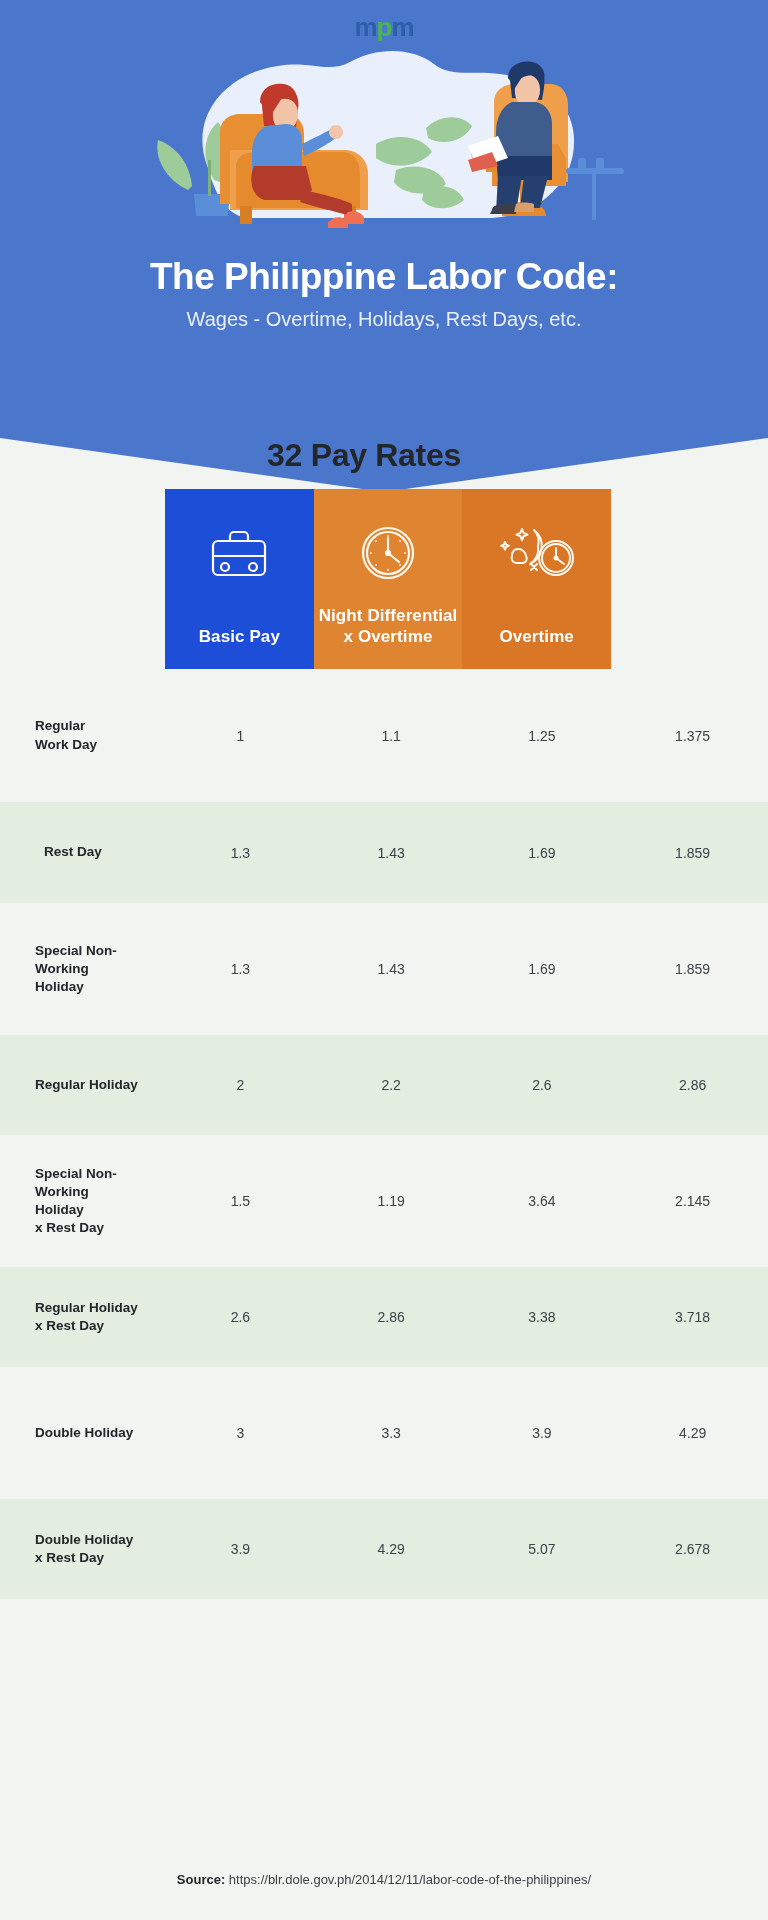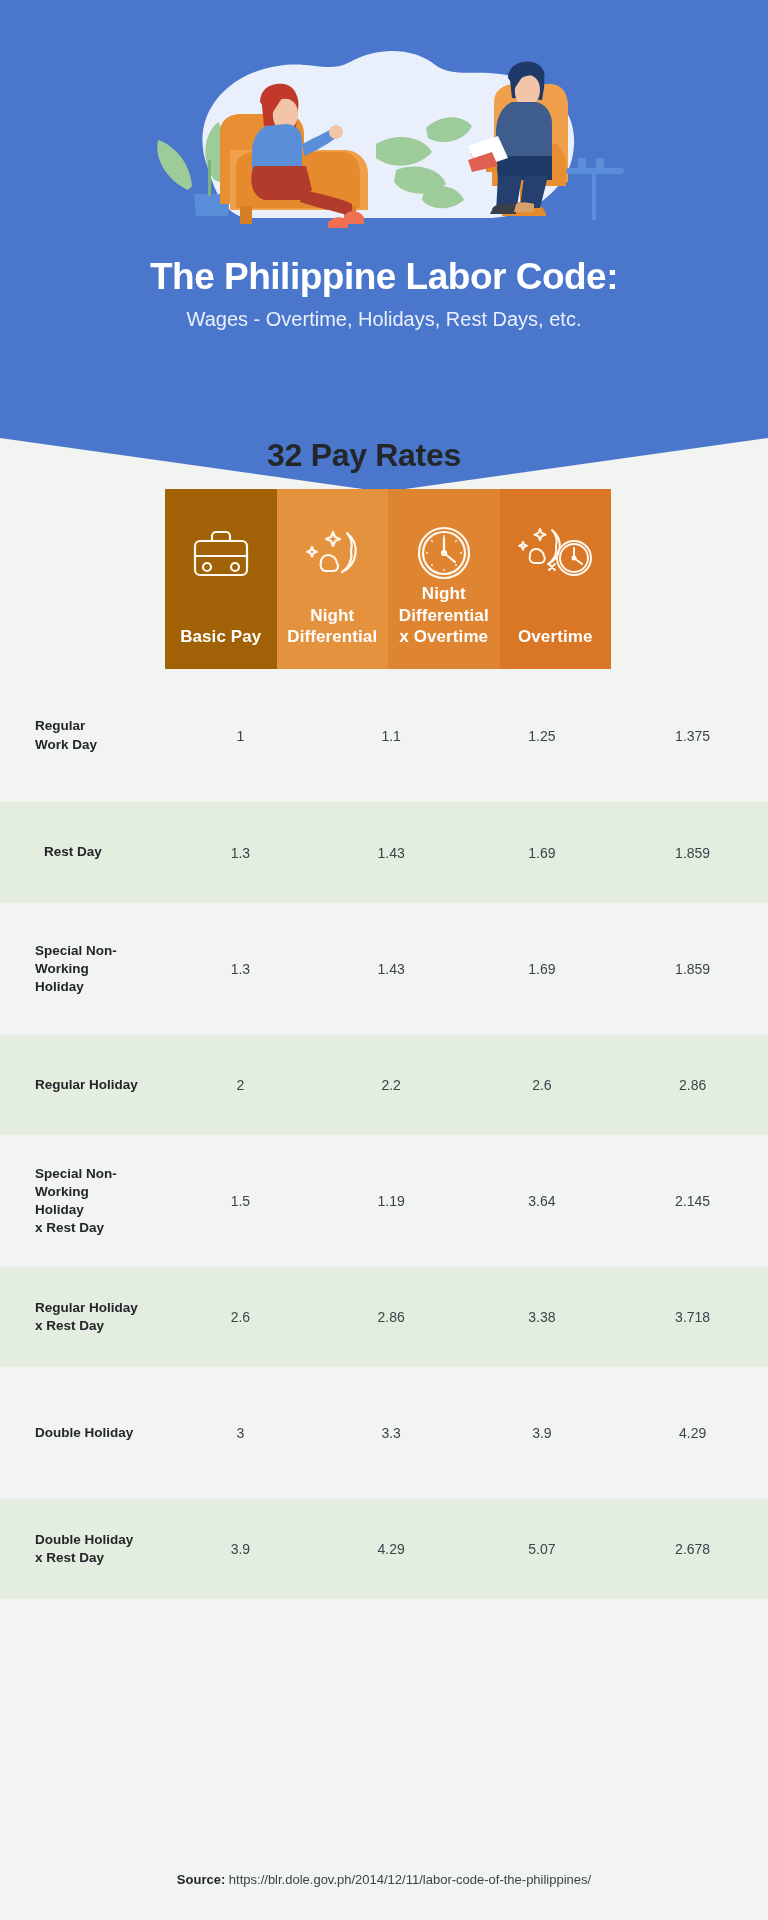--- a/index.html
+++ b/index.html
@@ -124,20 +124,23 @@
 </style>
 </head>
 <body>
 
 <div class="hero">
 
   <svg class="hero-bg" viewBox="0 0 768 492" preserveAspectRatio="none">
     <path d="M0,0 L768,0 L768,438 L384,492 L0,438 Z" fill="#4a76cc"></path>
   </svg>
 
+  <div class="logo">
+    <span class="m">m</span><span class="p">p</span><span class="m">m</span>
+  </div>
 
   <svg class="illo" viewBox="0 0 576 230">
 
     <path d="M112,128 C92,78 128,34 182,26 C214,20 232,34 254,22 C282,6 318,8 338,24
              C356,38 376,30 404,34 C450,40 480,66 478,104 C477,132 462,148 450,158
              C436,170 420,176 396,178 L150,178 C128,174 118,150 112,128 Z" fill="#eaf0fb"></path>
 
     <g fill="#9ecb9a">
       <path d="M92,150 C70,140 58,118 62,100 C80,106 94,124 96,146 Z"></path>
       <path d="M118,140 C104,118 108,94 122,82 C134,98 134,124 124,142 Z"></path>
@@ -210,44 +213,33 @@
   <div class="hero-title">The Philippine Labor Code:</div>
   <div class="hero-sub">Wages - Overtime, Holidays, Rest Days, etc.</div>
 </div>
 
 <div class="section-title">32 Pay Rates</div>
 
 <div class="table">
 
   <div class="thead">
 
-    <div class="th" style="background:#a16207">
+    <div class="th" style="background:#1d4ed8">
       <div class="th-icon">
         <svg width="62" height="56" viewBox="0 0 62 56" fill="none" stroke="#fff8ef" stroke-width="2.2" stroke-linecap="round" stroke-linejoin="round">
           <rect x="5" y="16" width="52" height="34" rx="5"></rect>
           <path d="M22 16 V11 a4 4 0 0 1 4-4 h10 a4 4 0 0 1 4 4 v5"></path>
           <path d="M5 31 h52"></path>
           <circle cx="17" cy="42" r="4"></circle>
           <circle cx="45" cy="42" r="4"></circle>
         </svg>
       </div>
       <div class="th-label" style="white-space: pre-line;">Basic Pay</div>
     </div>
 
-    <div class="th" style="background:#e5923f">
-      <div class="th-icon">
-        <svg width="66" height="56" viewBox="0 0 66 56" fill="none" stroke="#fff8ef" stroke-width="2.2" stroke-linecap="round" stroke-linejoin="round">
-          <path d="M48 8 a23 23 0 0 1 -5 39 a20 20 0 0 0 9 -21 a20 20 0 0 0 -4 -18 Z"></path>
-          <path d="M22 38 a7 7 0 0 1 7 -8 a9 9 0 0 1 9 8 a5 5 0 0 1 -3 8 H26 a6 6 0 0 1 -4 -8 Z"></path>
-          <path d="M34 7 l2 5 l5 2 l-5 2 l-2 5 l-2 -5 l-5 -2 l5 -2 Z"></path>
-          <path d="M13 22 l1.4 3.4 l3.4 1.4 l-3.4 1.4 l-1.4 3.4 l-1.4 -3.4 l-3.4 -1.4 l3.4 -1.4 Z"></path>
-        </svg>
-      </div>
-      <div class="th-label" style="white-space: pre-line;">Night Differential</div>
-    </div>
 
     <div class="th" style="background:#df8431">
       <div class="th-icon">
         <svg width="62" height="58" viewBox="0 0 62 58" fill="none" stroke="#fff8ef" stroke-width="2.2" stroke-linecap="round" stroke-linejoin="round">
           <circle cx="31" cy="29" r="25"></circle>
           <circle cx="31" cy="29" r="21"></circle>
           <path d="M31 29 L31 14"></path>
           <path d="M31 29 L42 38"></path>
           <circle cx="31" cy="29" r="2" fill="#fff8ef"></circle>
           <circle cx="31" cy="12" r="0.9" fill="#fff8ef" stroke="none"></circle>

